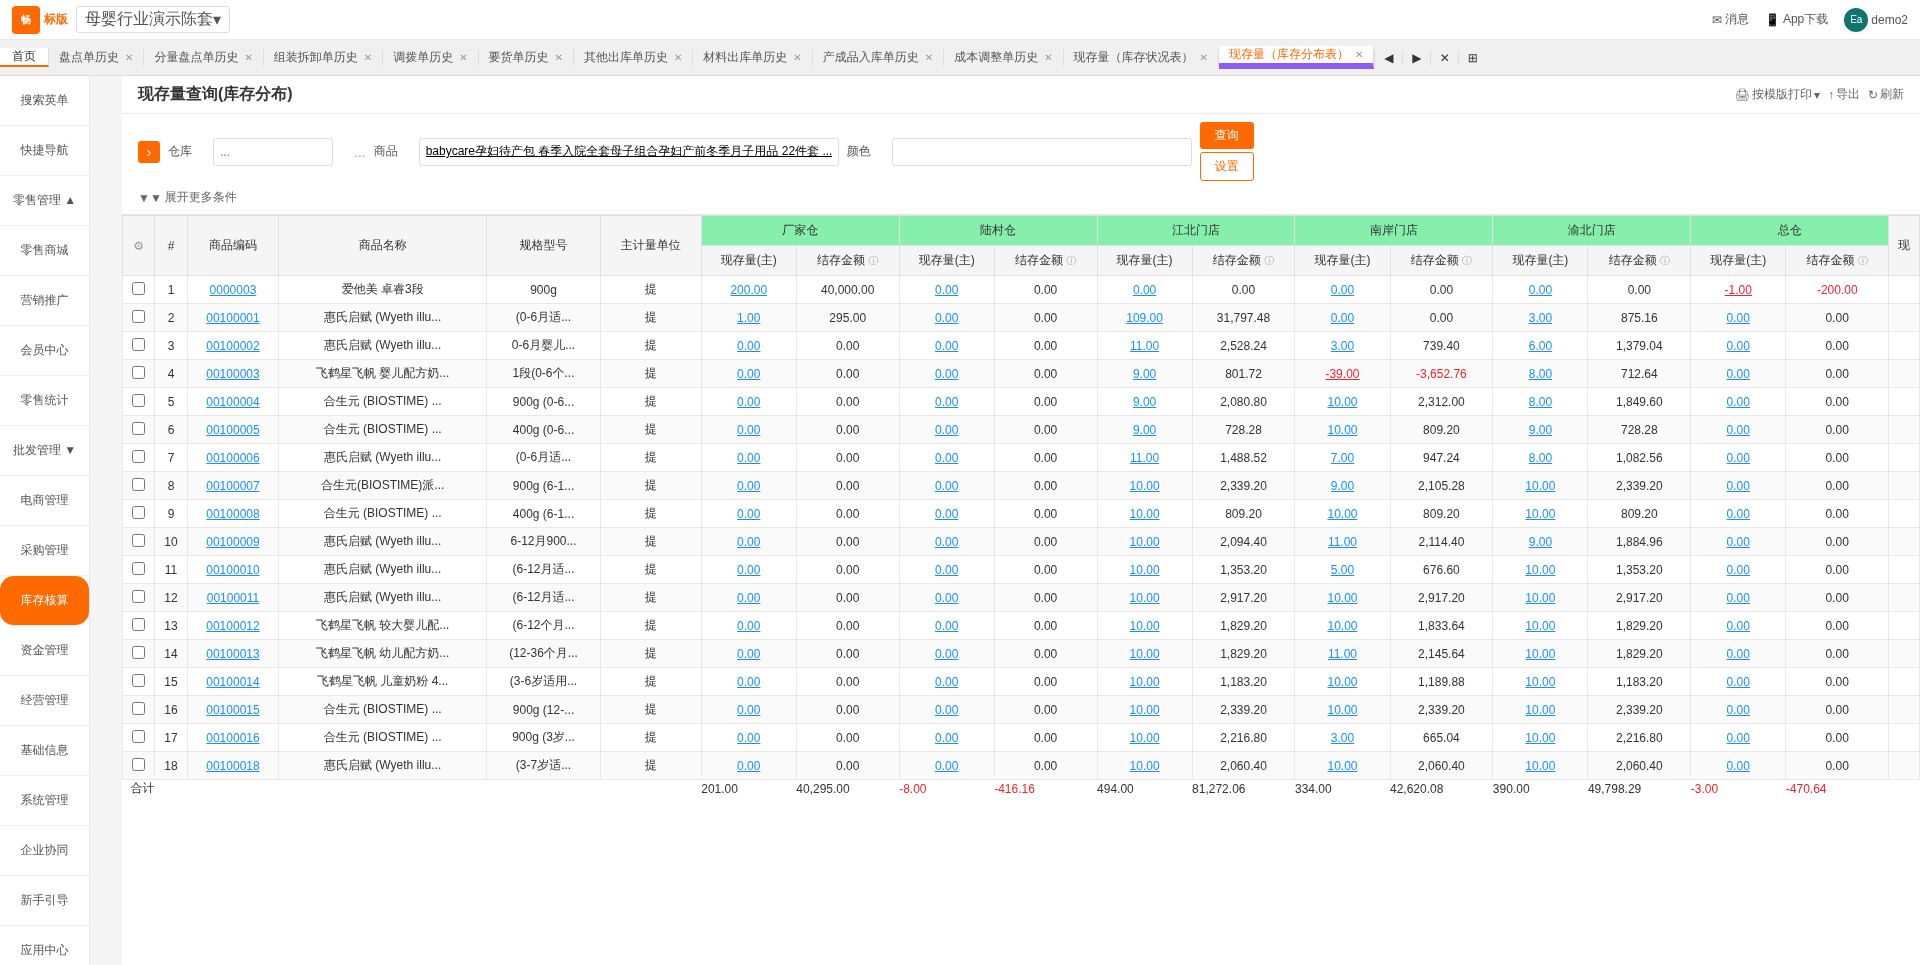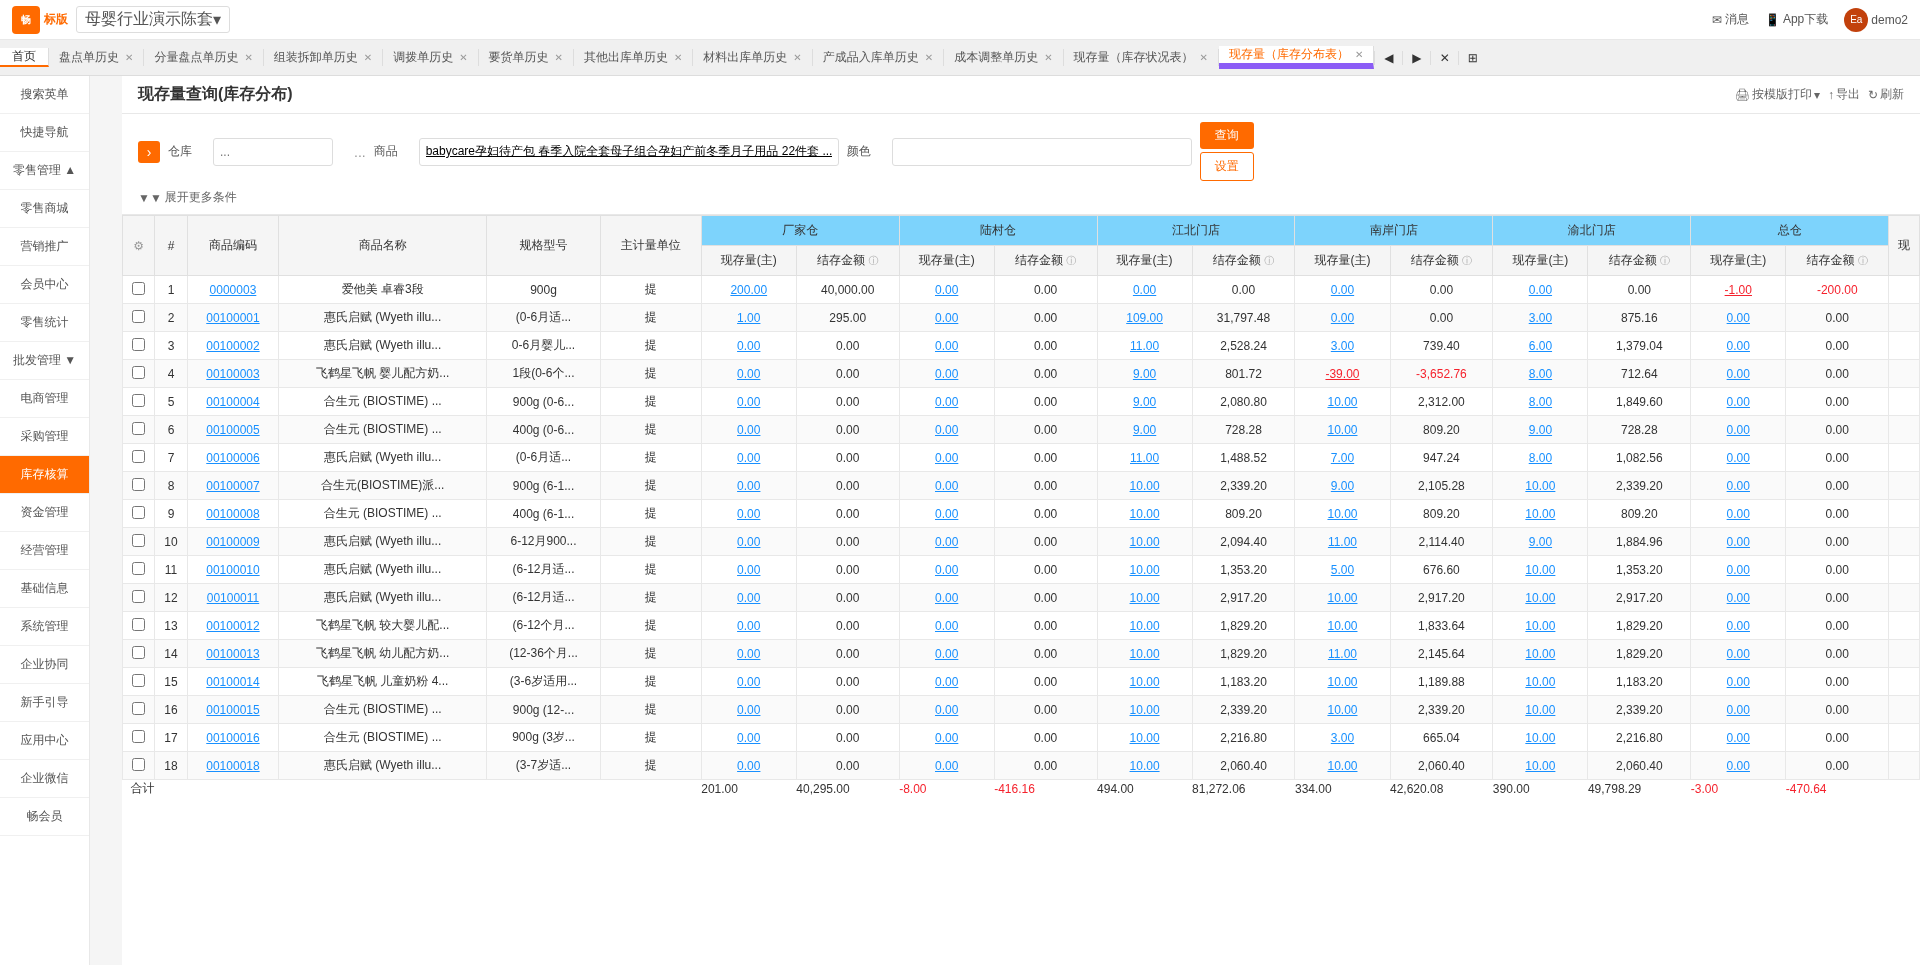--- a/index.html
+++ b/index.html
@@ -6,38 +6,38 @@
     body { font-family: 'Microsoft YaHei', Arial, sans-serif; font-size: 12px; background: #f5f5f5; color: #333; overflow: hidden; }
 
     
     .top-bar { height: 40px; background: #fff; display: flex; align-items: center; justify-content: space-between; padding: 0 12px; border-bottom: 1px solid #e8e8e8; }
     .top-bar-left { display: flex; align-items: center; gap: 8px; }
     .logo-area { display: flex; align-items: center; gap: 4px; font-size: 12px; color: #ff6a00; font-weight: bold; }
     .logo-icon { width: 28px; height: 28px; background: #ff6a00; border-radius: 4px; display: flex; align-items: center; justify-content: center; color: #fff; font-size: 10px; }
     .industry-selector { display: flex; align-items: center; gap: 0; font-size: 16px; color: #555; border: 1px solid #ddd; border-radius: 3px; padding: 2px 8px; cursor: pointer; }
     .top-bar-right { display: flex; align-items: center; gap: 16px; font-size: 12px; color: #555; }
     .top-bar-right span { cursor: pointer; display: flex; align-items: center; gap: 3px; }
-    .avatar { width: 24px; height: 24px; border-radius: 50%; background: #c2410c; display: flex; align-items: center; justify-content: center; color: #fff; font-size: 10px; }
+    .avatar { width: 24px; height: 24px; border-radius: 50%; background: #0f766e; display: flex; align-items: center; justify-content: center; color: #fff; font-size: 10px; }
 
     
     .tab-bar { height: 36px; background: #f0f0f0; display: flex; align-items: center; border-bottom: 1px solid #ddd; overflow-x: auto; white-space: nowrap; }
     .tab-bar::-webkit-scrollbar { height: 3px; }
     .tab-item { display: inline-flex; align-items: center; padding: 0 10px; font-size: 12px; color: #555; cursor: pointer; border-right: 1px solid #ddd; gap: 4px; flex-shrink: 0; background: #f0f0f0; }
     .tab-item:first-child { background: #fff; color: #333; border-bottom: 2px solid #ff6a00; }
     .tab-item.active { background: #fff; color: #ff6a00; border-bottom: 2px solid #ff6a00; }
     .tab-item .close-x { color: #999; font-size: 10px; margin-left: 2px; }
     .tab-nav-btn { width: 28px; display: flex; align-items: center; justify-content: center; cursor: pointer; background: #f0f0f0; border-left: 1px solid #ddd; flex-shrink: 0; }
 
     
     .main-layout { display: flex; height: calc(965px - 76px); }
 
     
     .sidebar { width: 90px; background: #fff; border-right: 1px solid #e8e8e8; display: flex; flex-direction: column; overflow-y: auto; }
-    .sidebar-item { padding: 10px 0; text-align: center; font-size: 12px; color: #555; cursor: pointer; border-bottom: 1px solid #f0f0f0; }
-    .sidebar-item.active { color: #fff; background: #ff6a00; }
+    .sidebar-item { padding: 16px 0; text-align: center; font-size: 12px; color: #555; cursor: pointer; border-bottom: 1px solid #f0f0f0; }
+    .sidebar-item.active { color: #fff; background: #ff6a00; border-radius: 14px; }
 
     
     .content { flex: 1; overflow: hidden; display: flex; flex-direction: column; margin-left: 32px; }
 
     
     .page-header { background: #fff; padding: 8px 16px; display: flex; align-items: center; justify-content: space-between; border-bottom: 1px solid #e8e8e8; }
     .page-title { font-size: 16px; font-weight: bold; color: #333; }
     .page-actions { display: flex; align-items: center; gap: 8px; font-size: 12px; color: #666; }
     .page-actions span { cursor: pointer; display: flex; align-items: center; gap: 2px; }
 
@@ -53,21 +53,21 @@
     .filter-dots { color: #999; font-size: 14px; cursor: pointer; }
     .expand-btn { display: flex; align-items: center; gap: 3px; color: #666; font-size: 12px; cursor: pointer; margin-top: 4px; }
     .query-btn { background: #ff6a00; color: #fff; border: none; border-radius: 3px; padding: 5px 14px; font-size: 12px; cursor: pointer; }
     .setting-btn { background: #fff; color: #ff6a00; border: 1px solid #ff6a00; border-radius: 3px; padding: 5px 14px; font-size: 12px; cursor: pointer; }
     .btn-group { display: flex; flex-direction: column; gap: 3px; }
 
     
     .table-wrap { flex: 1; overflow: auto; background: #fff; }
     table { width: 100%; border-collapse: collapse; font-size: 12px; }
     thead th { background: #f5f5f5; border: 1px solid #e0e0e0; padding: 6px 4px; text-align: center; white-space: nowrap; font-weight: 500; color: #333; }
-    thead th.group-header { background: #7dd3fc; font-size: 12px; }
+    thead th.group-header { background: #86efac; font-size: 12px; }
     tbody td { border: 1px solid #e8e8e8; padding: 5px 4px; text-align: center; white-space: nowrap; }
     tbody tr:nth-child(even) { background: #fafafa; }
     .num-link { color: #1890ff; text-decoration: underline; cursor: pointer; }
     .num-negative { color: #f5222d; }
     .gear-icon { color: #999; cursor: pointer; }
     .info-icon { color: #aaa; font-size: 10px; cursor: pointer; }
 
     
     .table-wrap::-webkit-scrollbar { width: 6px; height: 6px; }
     .table-wrap::-webkit-scrollbar-track { background: #f1f1f1; }

